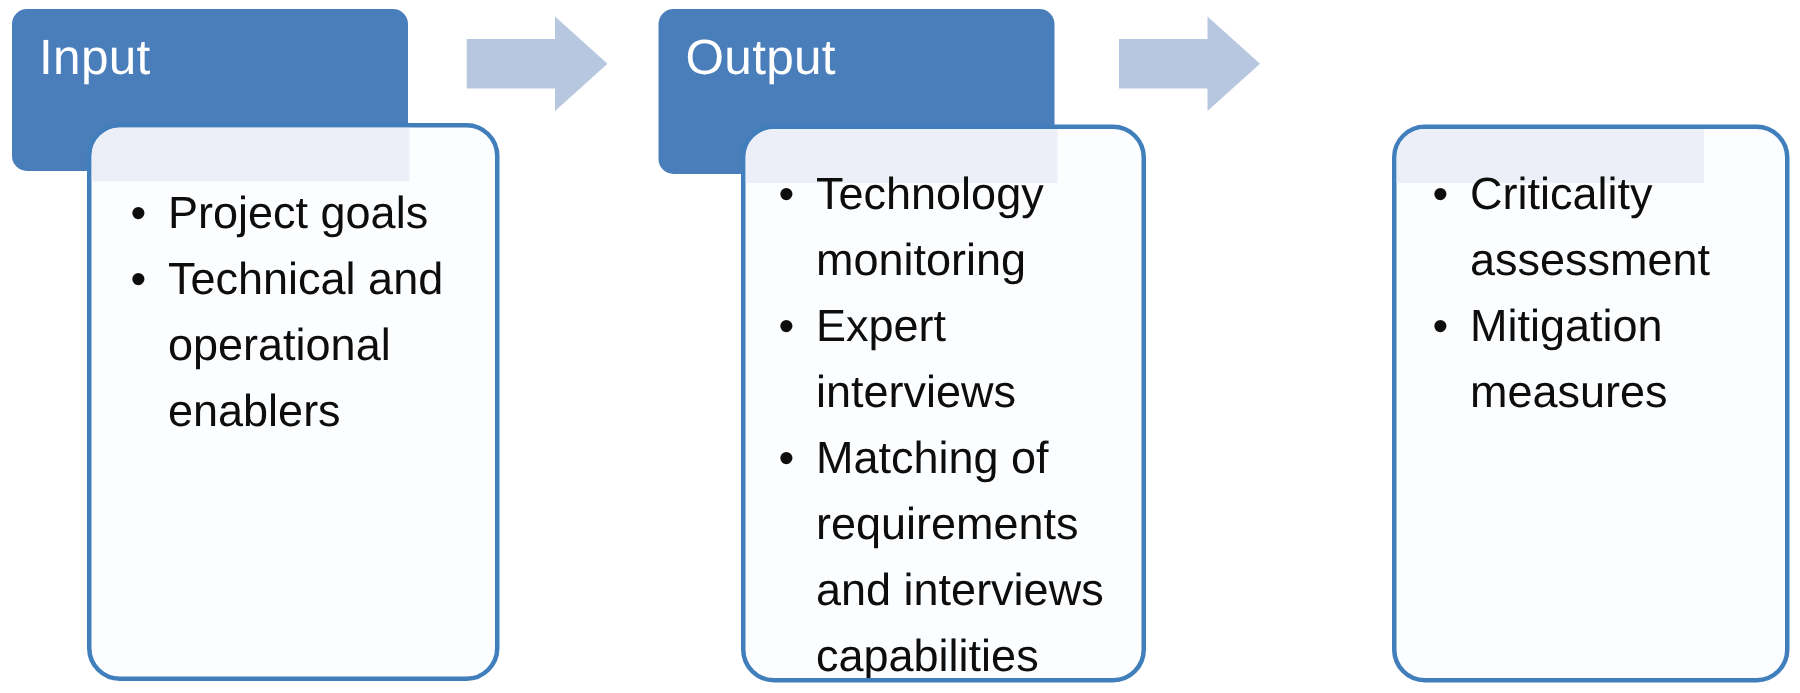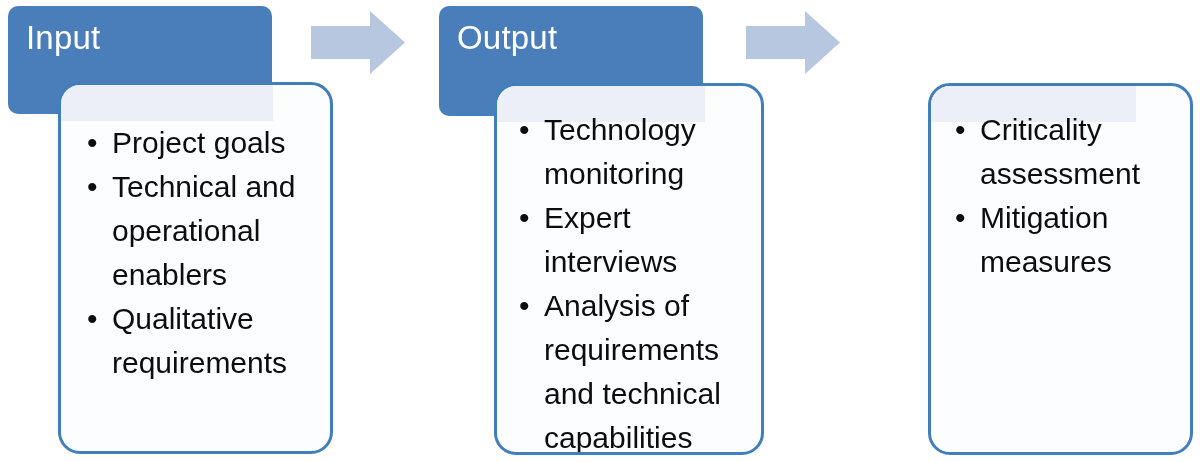--- a/index.html
+++ b/index.html
@@ -97,38 +97,37 @@
 
   <div class="stage-header" style="left:8px; top:6px; width:264px; height:108px;">
     <span class="stage-header-label">Input</span>
   </div>
 
   <div class="stage-card" style="left:58px; top:82px; width:275px; height:372px;">
     <div class="card-tint" style="width:212px; height:36px;"></div>
     <ul class="bullet-list" style="margin-left:26px; margin-top:36px; width:232px;">
       <li class="bullet-item">Project goals</li>
       <li class="bullet-item">Technical and operational enablers</li>
-      <li class="bullet-item">Qualitative requirements</li>
     </ul>
   </div>
 
   <svg class="flow-arrow" style="left:311px; top:11px; width:94px; height:63px;" viewBox="0 0 94 63" xmlns="http://www.w3.org/2000/svg">
     <polygon points="0,15 59,15 59,0 94,31.5 59,63 59,48 0,48" fill="#b8c7e0"></polygon>
   </svg>
 
   <div class="stage-header" style="left:439px; top:6px; width:264px; height:110px;">
     <span class="stage-header-label">Output</span>
   </div>
 
   <div class="stage-card" style="left:494px; top:83px; width:270px; height:372px;">
     <div class="card-tint" style="width:208px; height:36px;"></div>
     <ul class="bullet-list" style="margin-left:22px; margin-top:22px; width:225px;">
       <li class="bullet-item">Technology monitoring</li>
       <li class="bullet-item">Expert interviews</li>
-      <li class="bullet-item">Analysis of requirements and technical capabilities</li>
+      <li class="bullet-item">Matching of requirements and interviews capabilities</li>
     </ul>
   </div>
 
   <svg class="flow-arrow" style="left:746px; top:11px; width:94px; height:63px;" viewBox="0 0 94 63" xmlns="http://www.w3.org/2000/svg">
     <polygon points="0,15 59,15 59,0 94,31.5 59,63 59,48 0,48" fill="#b8c7e0"></polygon>
   </svg>
 
 
   <div class="stage-card" style="left:928px; top:83px; width:265px; height:372px;">
     <div class="card-tint" style="width:205px; height:36px;"></div>

